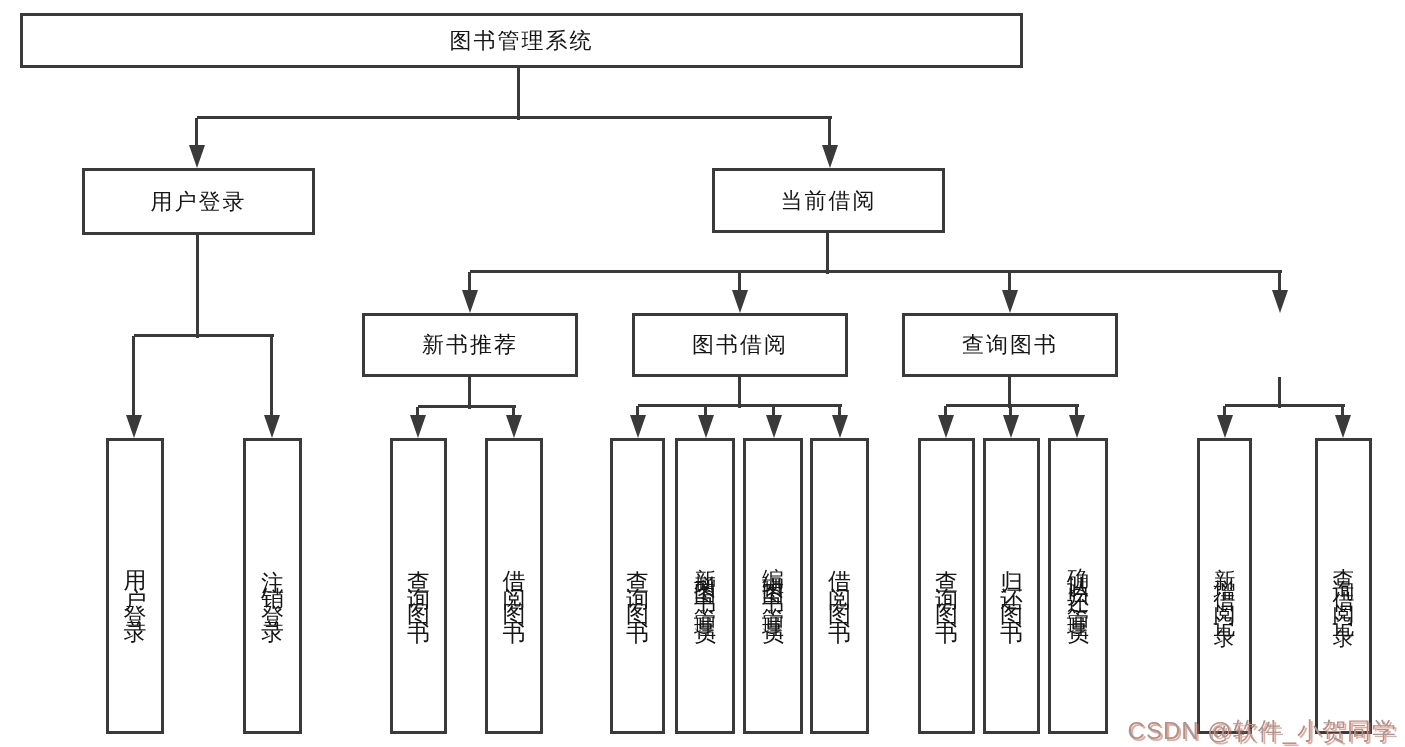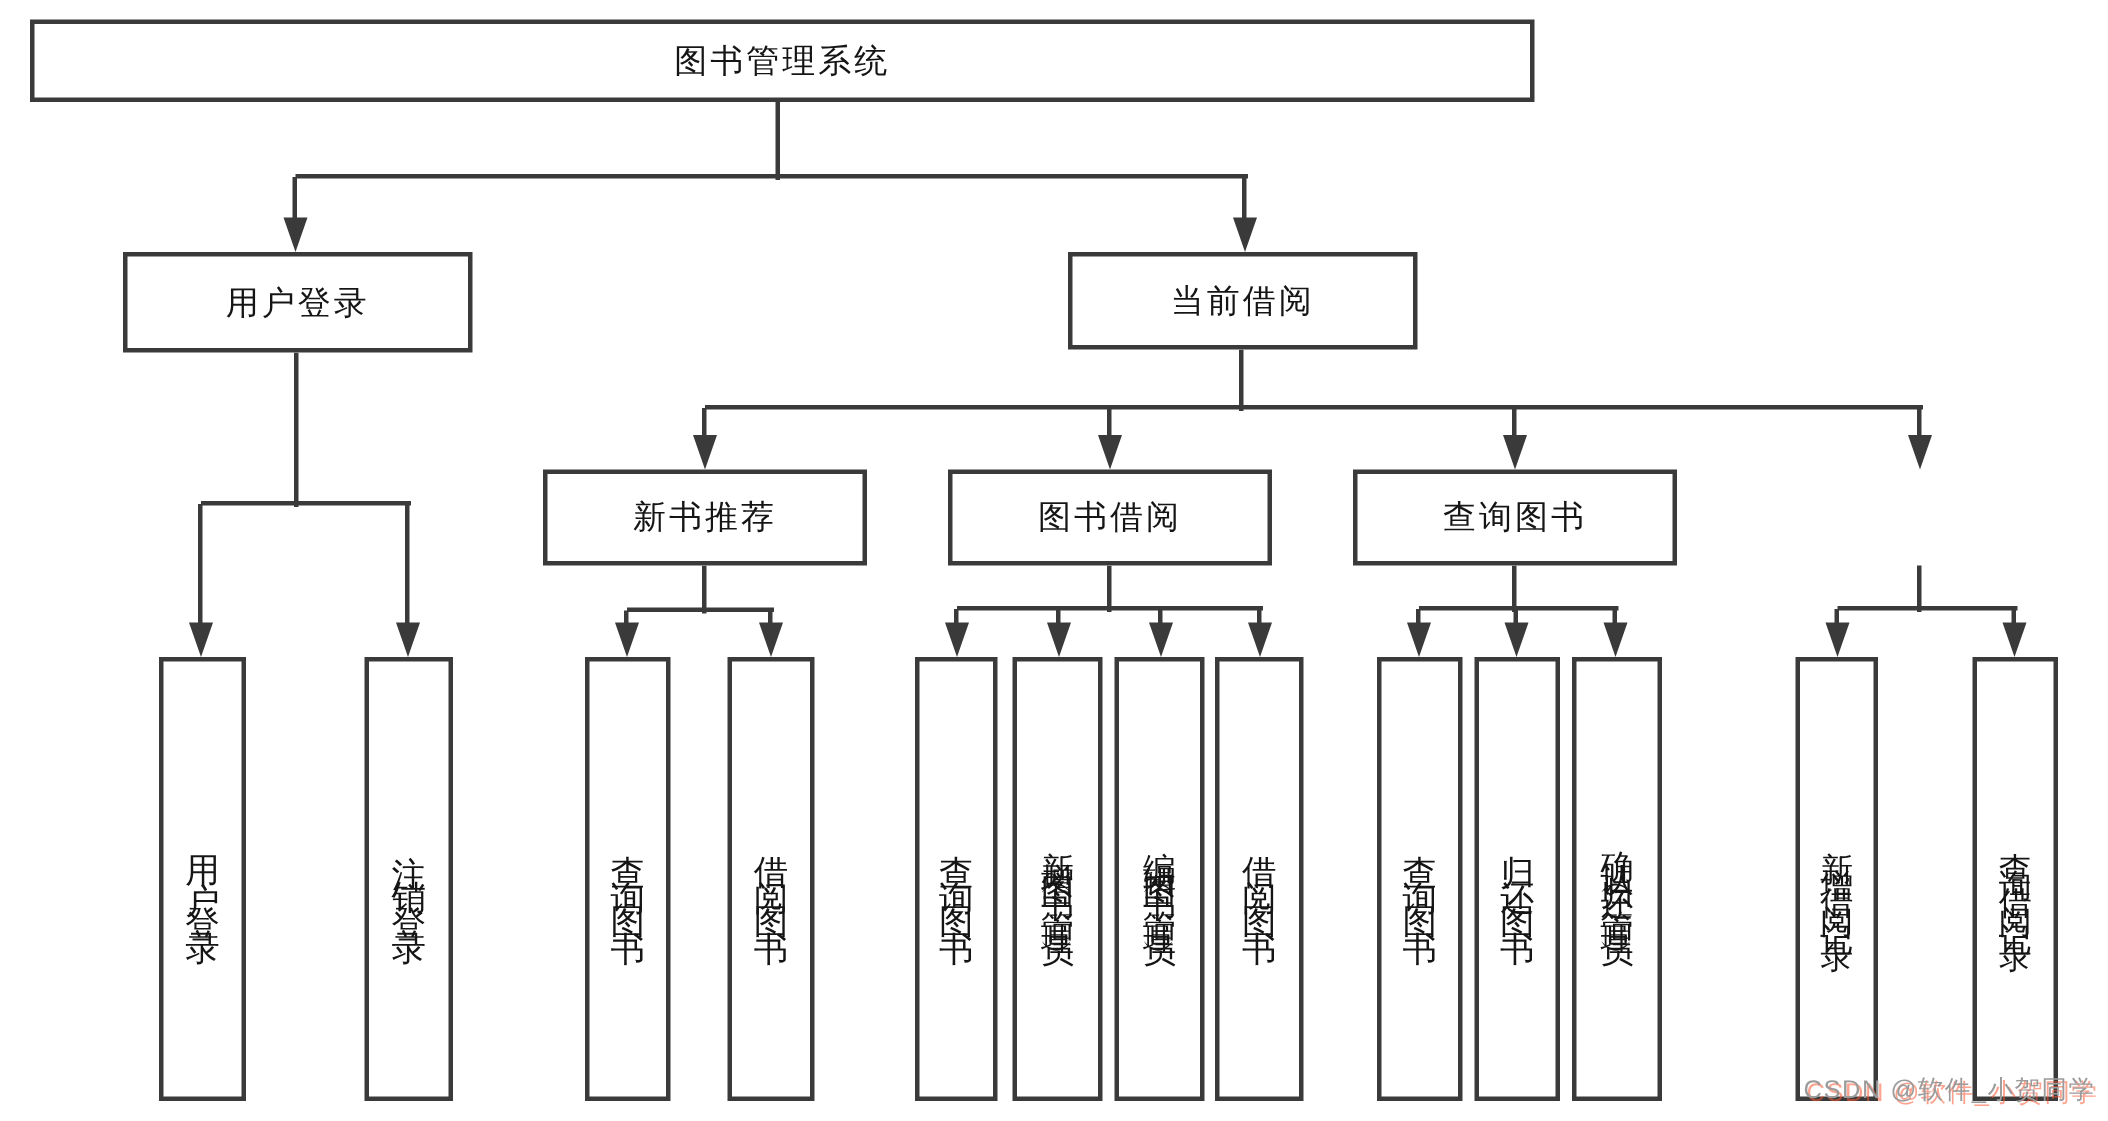--- a/index.html
+++ b/index.html
@@ -51,21 +51,21 @@
     position:absolute;
     width:0;height:0;
     border-left:8px solid transparent;
     border-right:8px solid transparent;
     border-top:23px solid var(--line);
     z-index:1;
   }
   #watermark{
     position:absolute;
     top:715px;right:8px;
-    font-size:17px;
+    font-size:24px;
     color:var(--wm);
     text-shadow:2px 2px 0 var(--wm-shadow);
     letter-spacing:1px;
     z-index:5;
     white-space:nowrap;
   }
 </style>
 </head>
 <body>
 

